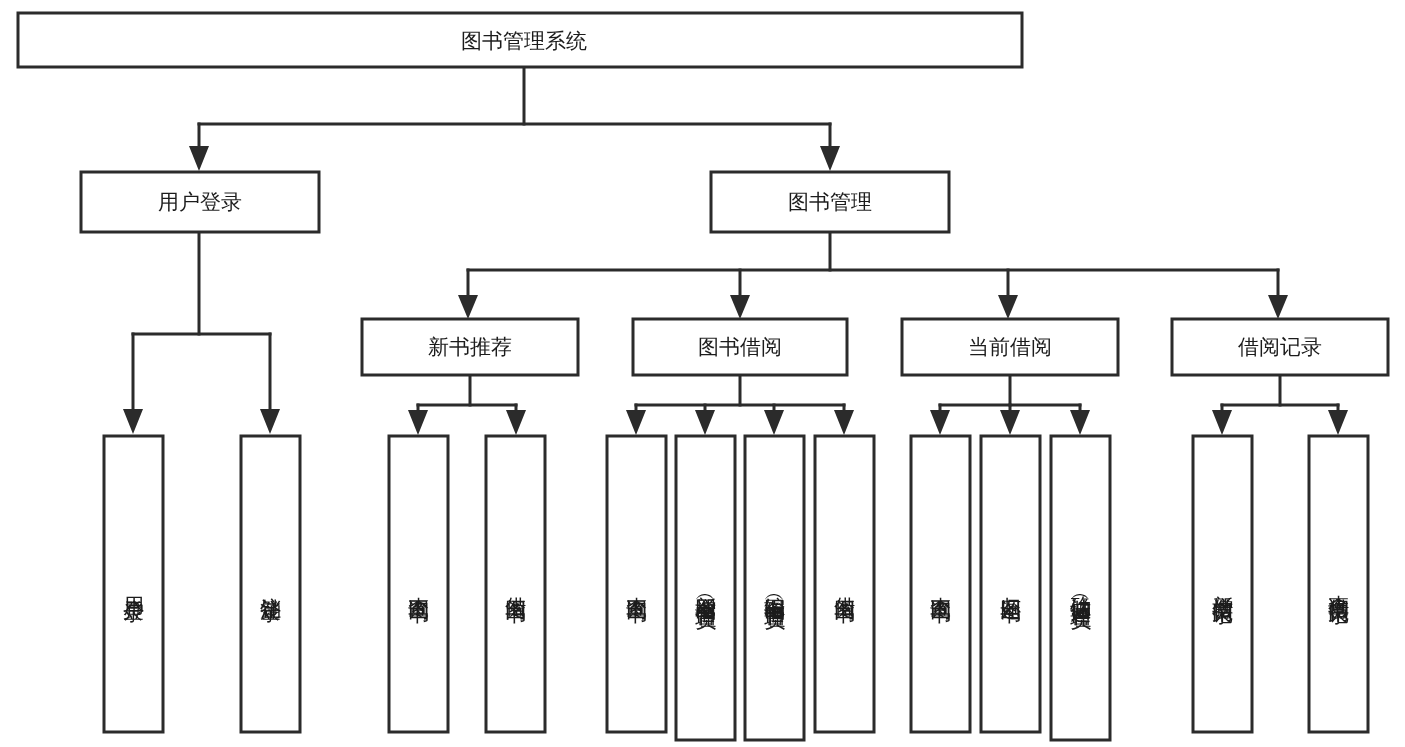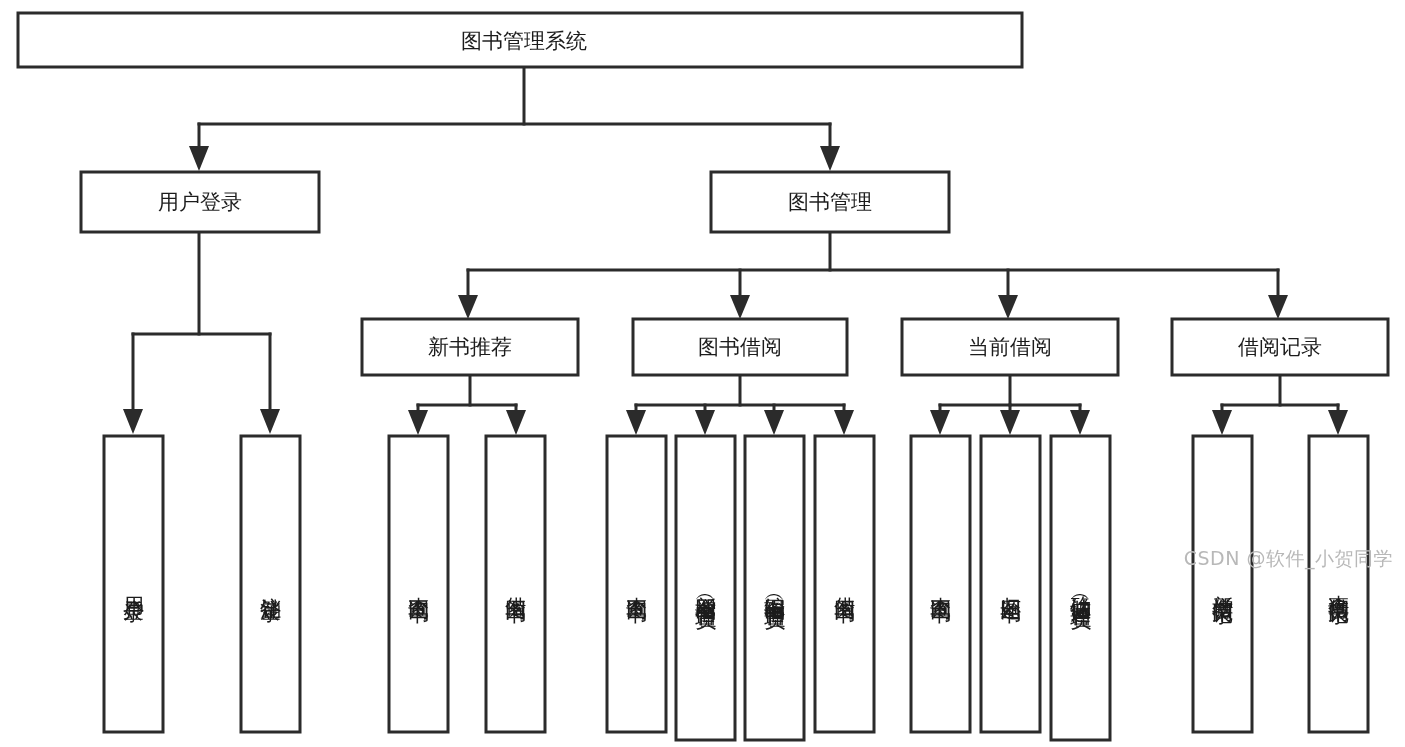--- a/index.html
+++ b/index.html
@@ -222,15 +222,14 @@
   <div class="leaf-label" style="left:745px; top:436px; width:59px; height:304px;">编辑图书（管理员）</div>
   <div class="leaf-label" style="left:815px; top:436px; width:59px; height:296px;">借阅图书</div>
 
   <div class="leaf-label" style="left:911px; top:436px; width:59px; height:296px;">查询图书</div>
   <div class="leaf-label" style="left:981px; top:436px; width:59px; height:296px;">归还图书</div>
   <div class="leaf-label" style="left:1051px; top:436px; width:59px; height:304px;">确认归还（管理员）</div>
 
   <div class="leaf-label" style="left:1193px; top:436px; width:59px; height:296px;">新增借阅记录</div>
   <div class="leaf-label" style="left:1309px; top:436px; width:59px; height:296px;">查询借阅记录</div>
 
-  <div class="watermark">CSDN @软件_小贺同学</div>
 
 </div>
 
 </body></html>

